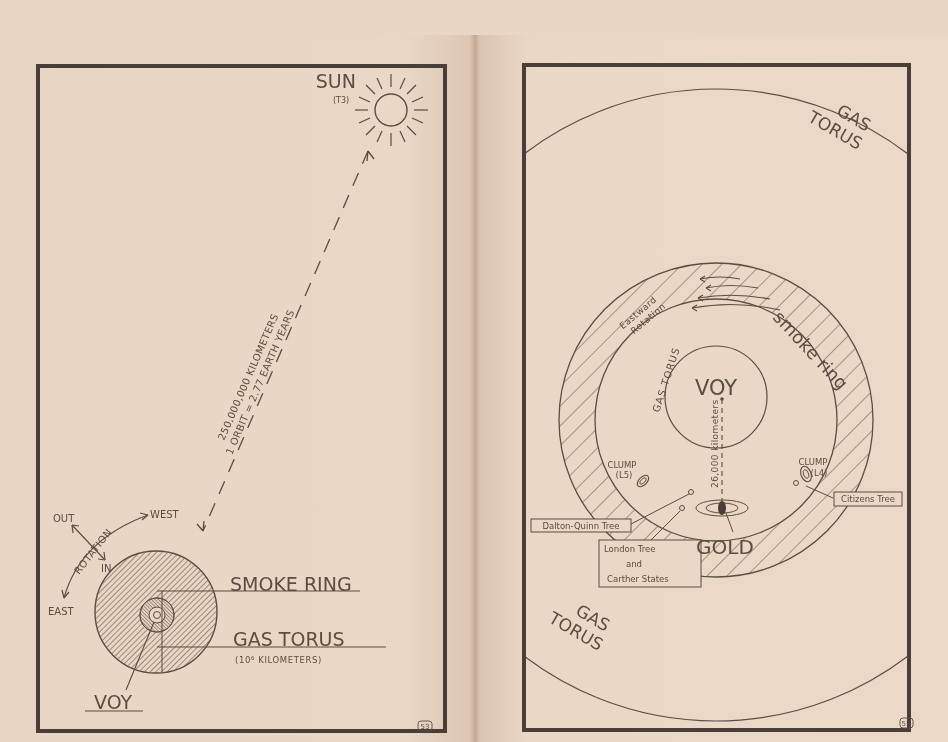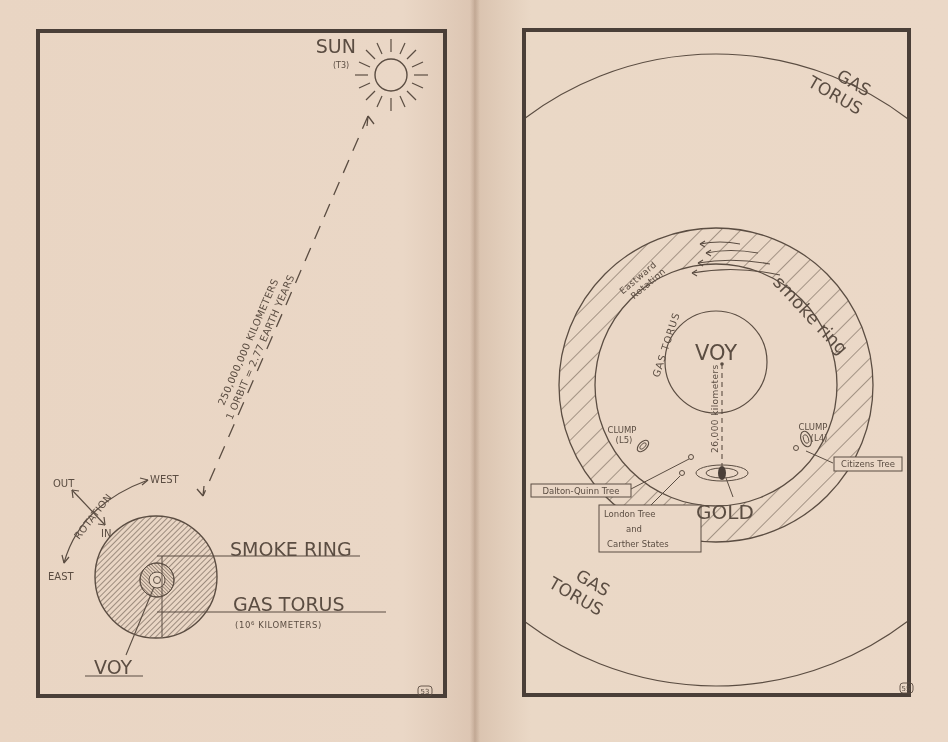--- a/index.html
+++ b/index.html
@@ -2,21 +2,21 @@
 <html><head>
 <meta charset="utf-8">
 <style>
   html, body { margin: 0; padding: 0; }
   body {
     width: 948px; height: 742px; overflow: hidden;
     background: #e9d6c4;
     font-family: "DejaVu Sans", sans-serif;
     position: relative;
   }
-  .spread { position: absolute; inset: 0; width: 948px; height: 544px; }
+  .spread { position: absolute; inset: 0; width: 948px; height: 544px; margin-top: 35px; }
   .page { position: absolute; top: 0; height: 742px; }
   .page-left { left: 0; width: 474px; background: linear-gradient(90deg, #e9d5c3 0%, #ead7c6 85%, #dcc5b2 100%); }
   .page-right { left: 474px; width: 474px; background: linear-gradient(90deg, #d9c2ae 0%, #ead8c6 12%, #ebd8c7 100%); }
   .gutter { position: absolute; left: 470px; top: 0; width: 10px; height: 742px; background: linear-gradient(90deg, rgba(150,120,100,0.0), rgba(150,120,100,0.35), rgba(150,120,100,0.0)); }
   svg { position: absolute; left: 0; top: 0; }
   .lbl { fill: #5b4d42; font-family: "DejaVu Sans", sans-serif; }
 </style>
 </head>
 <body>
 

